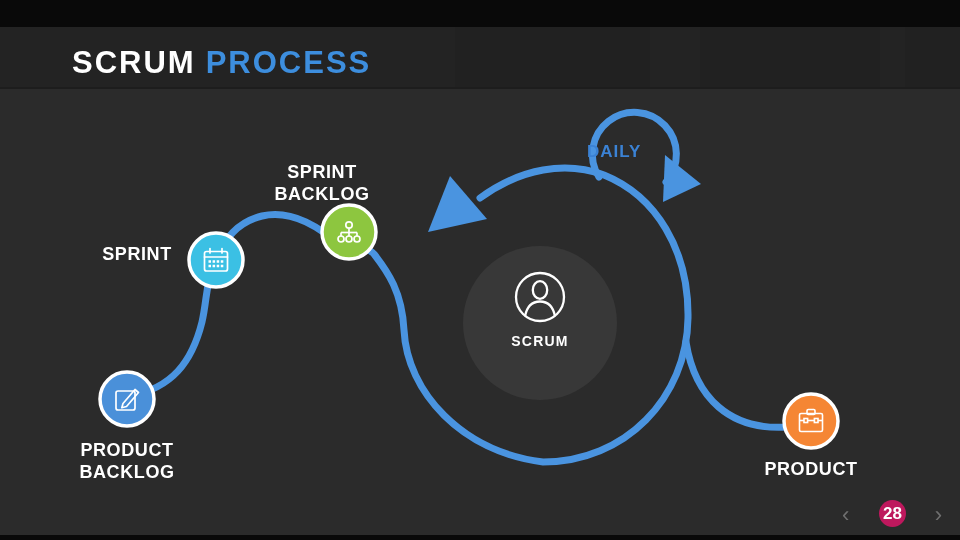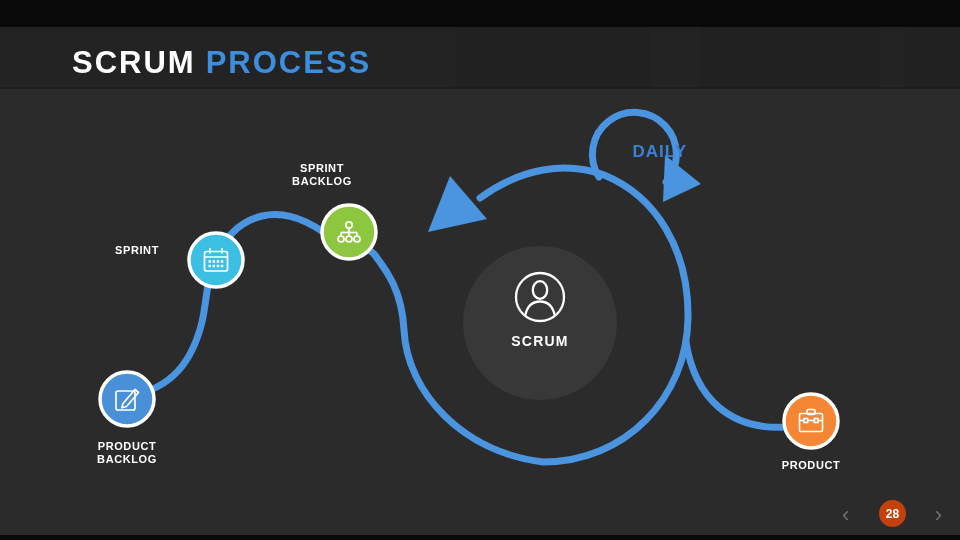--- a/index.html
+++ b/index.html
@@ -17,41 +17,41 @@
   }
   .header .seam { position: absolute; top: 0; height: 100%; background: rgba(0,0,0,0.05); }
   .title {
     position: absolute; left: 72px; top: 45px; font-size: 31px; font-weight: 700;
     letter-spacing: 2px; color: #ffffff; white-space: nowrap;
   }
   .title .t2 { color: #3d8ede; margin-left: 10px; }
   .diagram-svg { position: absolute; left: 0; top: 0; }
   .node-label {
     position: absolute; width: 170px; text-align: center; color: #ffffff;
-    font-size: 11px; font-weight: 700; letter-spacing: 0.6px; line-height: 1.22;
+    font-size: 18px; font-weight: 700; letter-spacing: 0.6px; line-height: 1.22;
     text-transform: uppercase;
   }
   .center-label {
     position: absolute; left: 455px; top: 333px; width: 170px; text-align: center;
     color: #ffffff; font-size: 14px; font-weight: 700; letter-spacing: 1.2px; line-height: 1.25;
   }
   .daily-label {
-    position: absolute; left: 587px; top: 142px; width: 100px; text-align: right;
+    position: absolute; left: 587px; top: 142px; width: 100px; text-align: left;
     color: #3b82d4; font-size: 17px; font-weight: 700; letter-spacing: 1px;
   }
   .pager { position: absolute; right: 18px; top: 500px; width: 100px; height: 32px; }
   .chev {
     position: absolute; top: 4px; font-size: 22px; color: #6f6f6f; font-weight: 400;
     cursor: pointer; line-height: 22px; user-select: none;
   }
   .chev.prev { left: 0px; }
   .chev.next { right: 0px; }
   .page-badge {
     position: absolute; left: 37px; top: 0px; width: 27px; height: 27px; border-radius: 50%;
-    background: #c2410c; color: #ffffff; font-size: 12px; font-weight: 700;
+    background: #be185d; color: #ffffff; font-size: 17px; font-weight: 700;
     display: flex; align-items: center; justify-content: center; cursor: pointer;
   }
 </style>
 </head>
 <body>
 
 <div class="stage">
 
   <div class="topbar"></div>
 

